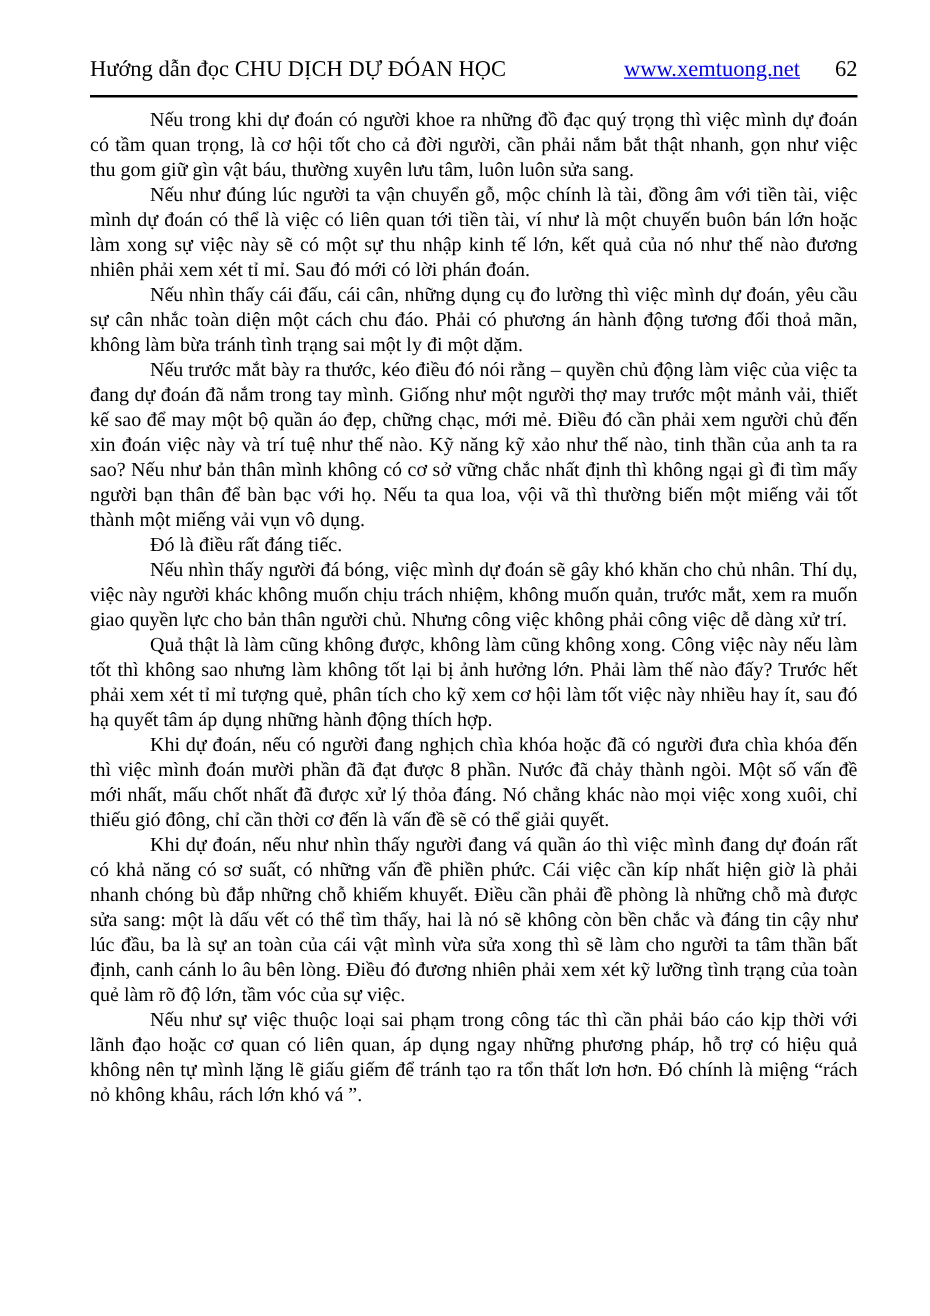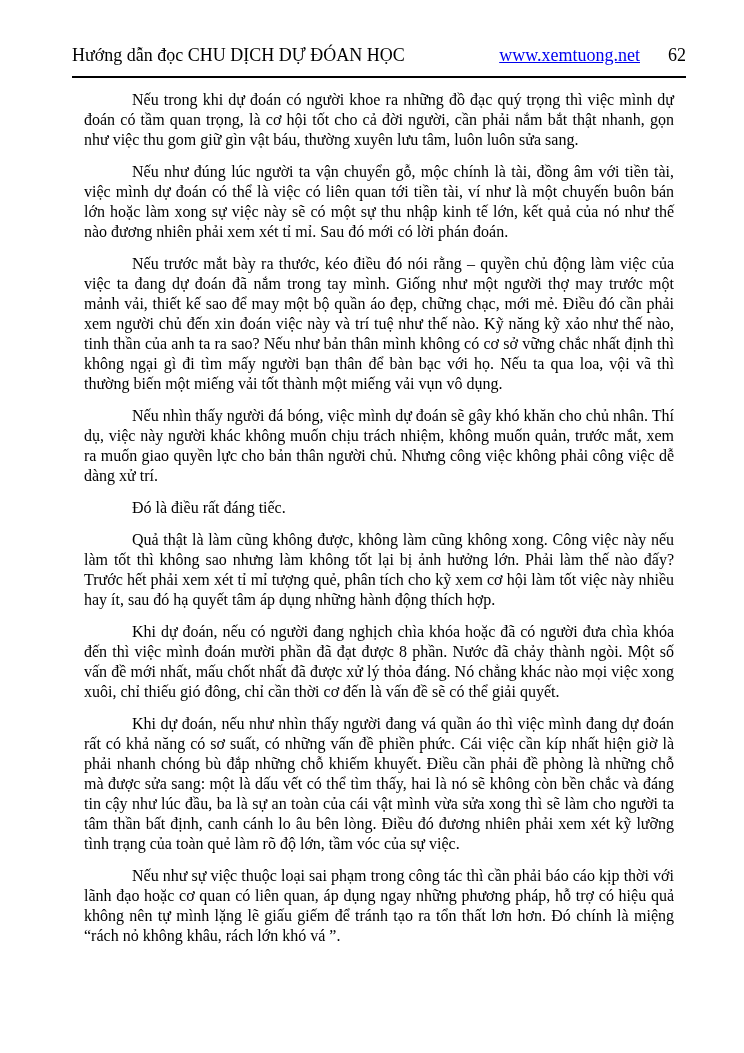--- a/index.html
+++ b/index.html
@@ -49,21 +49,21 @@
     border-bottom: 2px solid #000000;
     margin: 10px 0 0 0;
   }
   .content {
     margin-top: 9px;
     font-size: 16px;
     line-height: 20px;
     text-align: justify;
   }
   .content p {
-    margin: 12px;
+    margin: 0;
     text-indent: 48px;
   }
 </style>
 </head>
 <body>
 
 <div class="page">
 
   <div class="header">
     <span class="header-title">Hướng dẫn đọc CHU DỊCH DỰ ĐÓAN HỌC</span>
@@ -71,22 +71,23 @@
       <a class="header-link">www.xemtuong.net</a>
       <span class="page-number">62</span>
     </span>
   </div>
 
   <hr class="rule">
 
   <div class="content">
     <p>Nếu trong khi dự đoán có người khoe ra những đồ đạc quý trọng thì việc mình dự đoán có tầm quan trọng, là cơ hội tốt cho cả đời người, cần phải nắm bắt thật nhanh, gọn như  việc thu gom giữ gìn vật báu, thường xuyên lưu tâm, luôn luôn sửa sang.</p>
     <p>Nếu như đúng lúc người ta vận chuyển gỗ, mộc chính là tài, đồng âm với tiền tài, việc mình dự đoán có thể là việc có liên quan tới tiền tài, ví như là một chuyến buôn bán lớn hoặc làm xong sự việc này sẽ có một sự thu nhập kinh tế lớn, kết quả của nó như thế nào đương nhiên phải xem xét tỉ mỉ. Sau đó mới có lời phán đoán.</p>
+    <p>Nếu nhìn thấy cái đấu, cái cân, những dụng cụ đo lường thì việc mình dự đoán, yêu cầu sự cân nhắc toàn diện một cách chu đáo. Phải có phương án hành động tương đối thoả mãn, không làm bừa tránh tình trạng sai một ly đi một dặm.</p>
     <p>Nếu trước mắt bày ra thước, kéo điều đó nói rằng – quyền chủ động làm việc của việc ta đang dự đoán đã nắm trong tay mình. Giống như một người thợ may trước một mảnh vải, thiết kế sao để may một bộ quần áo đẹp, chững chạc, mới mẻ. Điều đó cần phải xem người chủ đến xin đoán việc này và trí tuệ như thế nào. Kỹ năng kỹ xảo như thế nào, tinh thần của anh ta ra sao? Nếu như bản thân mình không có cơ sở vững chắc nhất định thì không ngại gì đi tìm mấy người bạn thân để bàn bạc với họ. Nếu ta qua loa, vội vã thì thường biến một miếng vải tốt thành một miếng vải vụn vô dụng.</p>
+    <p>Đó là điều rất đáng tiếc.</p>
     <p>Nếu nhìn thấy người đá bóng, việc mình dự đoán sẽ gây khó khăn cho chủ nhân. Thí dụ, việc này người khác không muốn chịu trách nhiệm, không muốn quản, trước mắt, xem ra muốn giao quyền lực cho bản thân người chủ. Nhưng công việc không phải công việc dễ dàng xử trí.</p>
-    <p>Đó là điều rất đáng tiếc.</p>
     <p>Quả thật là làm cũng không được, không làm cũng không xong. Công việc này nếu làm tốt thì không sao nhưng làm không tốt lại bị ảnh hưởng lớn. Phải làm thế nào đấy? Trước hết phải xem xét tỉ mỉ tượng quẻ, phân tích cho kỹ xem cơ hội làm tốt việc này nhiều hay ít, sau đó hạ quyết tâm áp dụng những hành động thích hợp.</p>
     <p>Khi dự đoán, nếu có người đang nghịch chìa khóa hoặc đã có người đưa chìa khóa đến thì việc mình đoán mười phần đã đạt được 8 phần. Nước đã chảy thành ngòi. Một số vấn đề mới nhất, mấu chốt nhất đã được xử lý thỏa đáng. Nó chẳng khác nào mọi việc xong xuôi, chỉ thiếu gió đông, chỉ cần thời cơ đến là vấn đề sẽ có thể giải quyết.</p>
     <p>Khi dự đoán, nếu như nhìn thấy người đang vá quần áo thì việc mình đang dự đoán rất có khả năng có sơ suất, có những vấn đề phiền phức. Cái việc cần kíp nhất hiện giờ là phải nhanh chóng bù đắp những chỗ khiếm khuyết. Điều cần phải đề phòng là những chỗ mà được sửa sang: một là dấu vết có thể tìm thấy, hai là nó sẽ không còn bền chắc và đáng tin cậy như lúc đầu, ba là sự an toàn của cái vật mình vừa sửa xong thì sẽ làm cho người ta tâm thần bất định, canh cánh lo âu bên lòng. Điều đó đương nhiên phải xem xét kỹ lưỡng tình trạng của toàn quẻ làm rõ độ lớn, tầm vóc của sự việc.</p>
     <p>Nếu như sự việc thuộc loại sai phạm trong công tác thì cần phải báo cáo kịp thời với lãnh đạo hoặc cơ quan có liên quan, áp dụng ngay những phương pháp, hỗ trợ có hiệu quả không nên tự mình lặng lẽ giấu giếm để tránh tạo ra tổn thất lơn hơn. Đó chính là miệng “rách nỏ không khâu, rách lớn khó vá ”.</p>
   </div>
 
 </div>
 
 </body></html>

